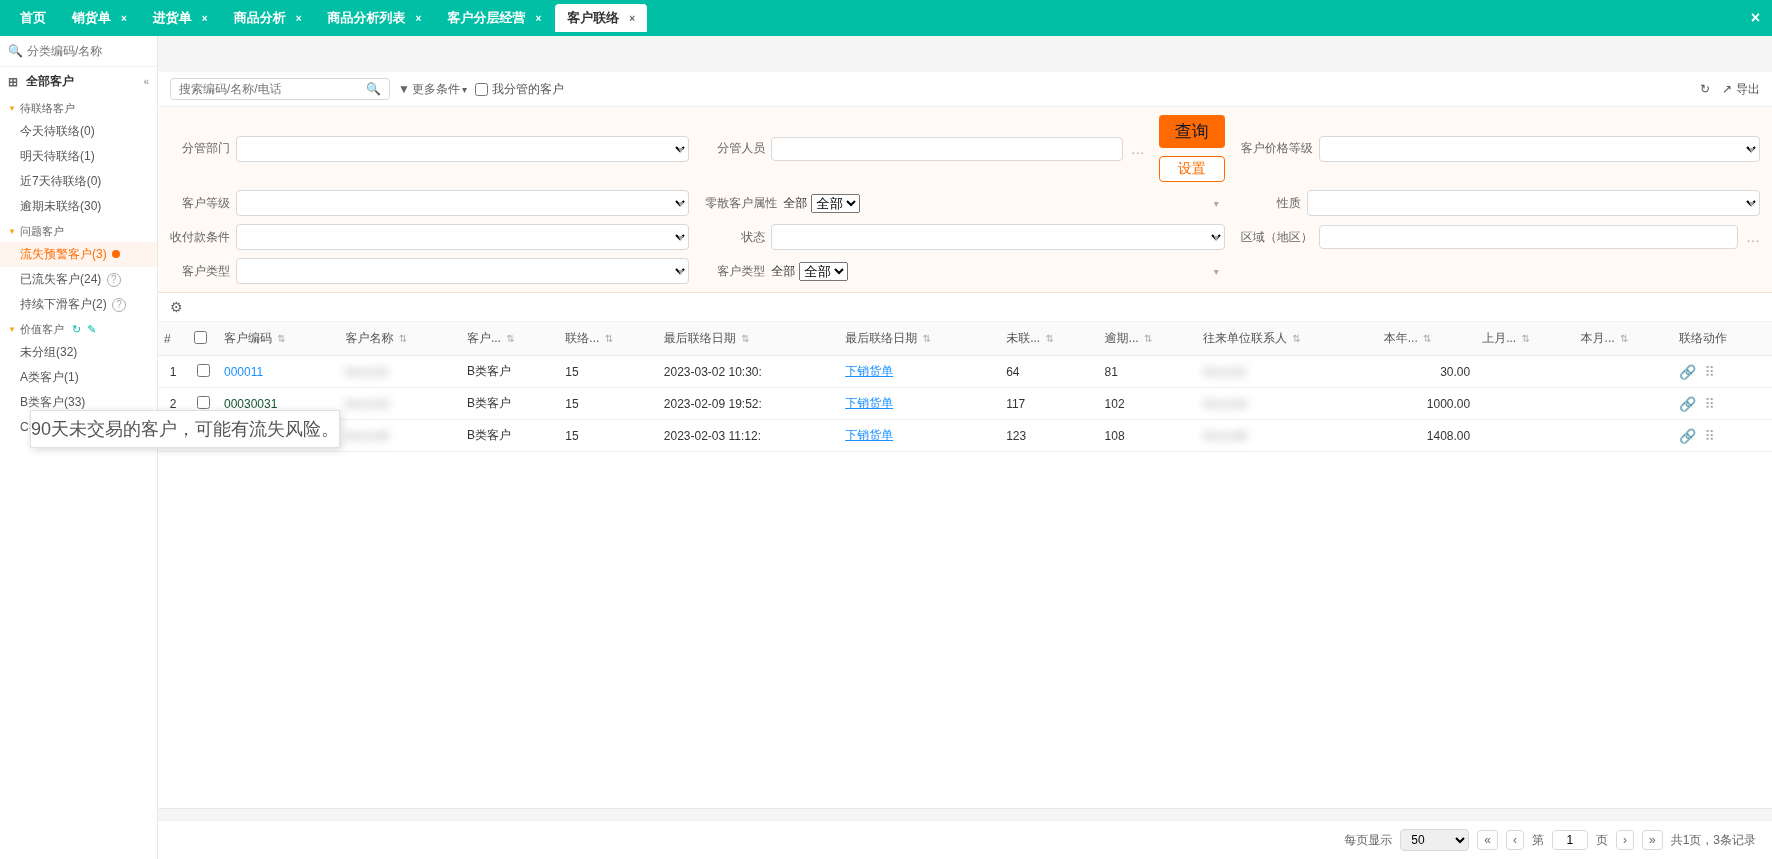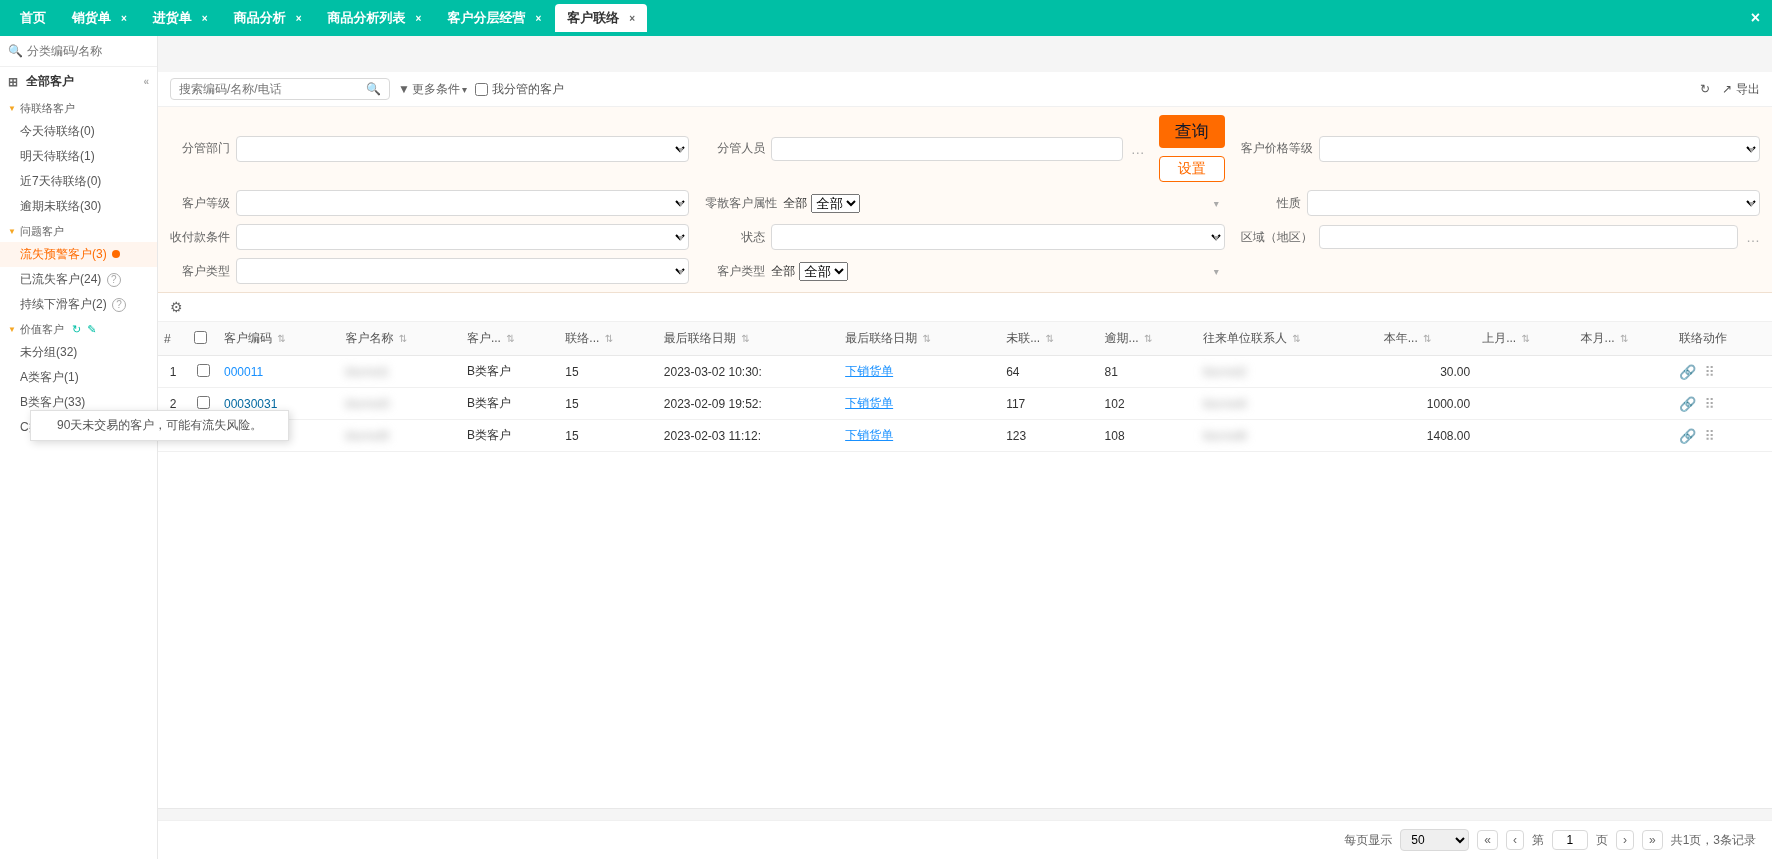--- a/index.html
+++ b/index.html
@@ -105,22 +105,22 @@
       color: #ff6b00;
       background: #fff5ee;
     }
     
     
     .tooltip-box {
       position: absolute;
       background: #fff;
       border: 1px solid #e0e0e0;
       box-shadow: 2px 2px 8px rgba(0,0,0,0.15);
-      padding: 6px 26px;
-      font-size: 12px;
+      padding: 6px 0;
+      font-size: 18px;
       color: #555;
       z-index: 100;
       top: 410px;
       left: 30px;
       white-space: nowrap;
     }
 
     
     .content-area {
       flex: 1;
@@ -665,21 +665,21 @@
           <span class="action-icon" title="联络">🔗</span>
           <span class="action-icon" title="更多">⠿</span>
         </div>
       </td>
     </tr>
             <tr>
       <td class="num-col">2</td>
       <td class="checkbox-col">
         <input type="checkbox" style="">
       </td>
-      <td style="color:#0369a1;cursor:pointer;">00030031</td>
+      <td style="color:#14532d;cursor:pointer;">00030031</td>
       <td>
         <span style="filter:blur(4px);color:#aaa;">blurred3</span>
       </td>
       <td>B类客户</td>
       <td>15</td>
       <td>2023-02-09 19:52:</td>
       <td>
         <span class="link-text">下销货单</span>
       </td>
       <td>117</td>

